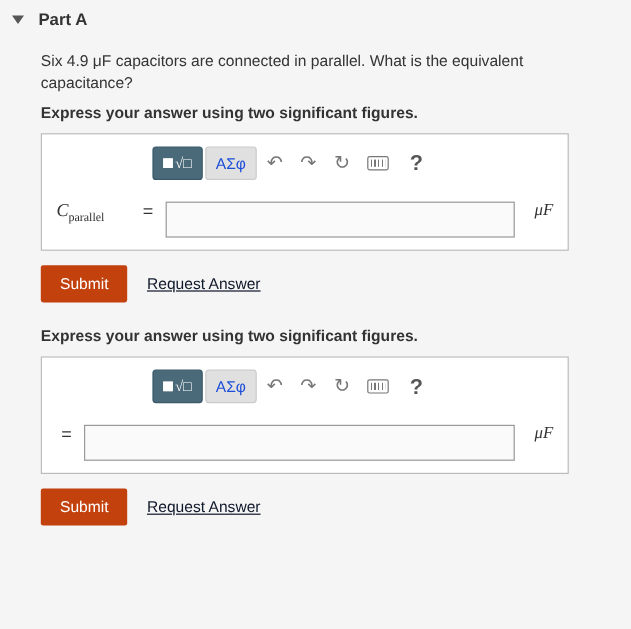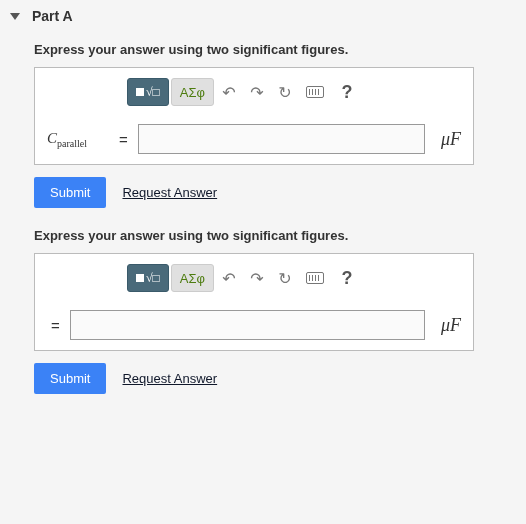--- a/index.html
+++ b/index.html
@@ -64,21 +64,21 @@
     .tool-btn {
       height: 28px;
       min-width: 30px;
       display: inline-flex;
       align-items: center;
       justify-content: center;
       background: #e8e8e8;
       border: 1px solid #ccc;
       border-radius: 3px;
       font-size: 12px;
-      color: #4d7c0f;
+      color: #1d4ed8;
       cursor: pointer;
       padding: 0 6px;
     }
     .tool-btn.templates {
       background: #4a6a7a;
       color: #fff;
       border-color: #3a5a6a;
       padding: 0 8px;
     }
     .tool-btn.greek {
@@ -101,21 +101,21 @@
       color: #555;
     }
     .templates-sq {
       display:inline-block;
       width:8px; height:8px;
       background:#fff; border:1px solid #fff;
       margin-right:2px;
     }
     .answer-row {
       display: flex;
-      align-items: center;
+      align-items: flex-start;
       gap: 6px;
     }
     .var-label {
       font-family: 'Times New Roman', serif;
       font-style: italic;
       font-size: 15px;
       white-space: nowrap;
       min-width: 62px;
     }
     .var-label sub {
@@ -130,31 +130,31 @@
       flex: 1;
       height: 30px;
       border: 1px solid #999;
       padding: 4px 6px;
       font-size: 14px;
       background: #fafafa;
     }
     .unit {
       font-family: 'Times New Roman', serif;
       font-style: italic;
-      font-size: 18px;
+      font-size: 14px;
       margin-left: 10px;
       color: #333;
     }
     .actions {
       display: flex;
       align-items: center;
       gap: 16px;
     }
     .submit-btn {
-      background: #3b82f6;
+      background: #c2410c;
       color: #fff;
       border: none;
       padding: 8px 16px;
       font-size: 13px;
       cursor: pointer;
       border-radius: 2px;
     }
     .request-link {
       color: #0f172a;
       text-decoration: underline;
@@ -177,20 +177,21 @@
   </style>
 </head>
 <body>
 
 <div class="part">
   <div class="part-header">
     <div class="collapse-icon"></div>
     <div class="part-title">Part A</div>
   </div>
   <div class="part-body">
+    <div class="question-text">Six 4.9 μF capacitors are connected in parallel. What is the equivalent capacitance?</div>
     <div class="instruction">Express your answer using two significant figures.</div>
 
     <div class="answer-box">
       <div class="toolbar">
         <div class="tool-btn templates">
           <span class="templates-sq"></span>
           <span style="font-family:serif;">√□</span>
         </div>
         <div class="tool-btn greek">ΑΣφ</div>
         <div class="tool-btn icon">↶</div>

